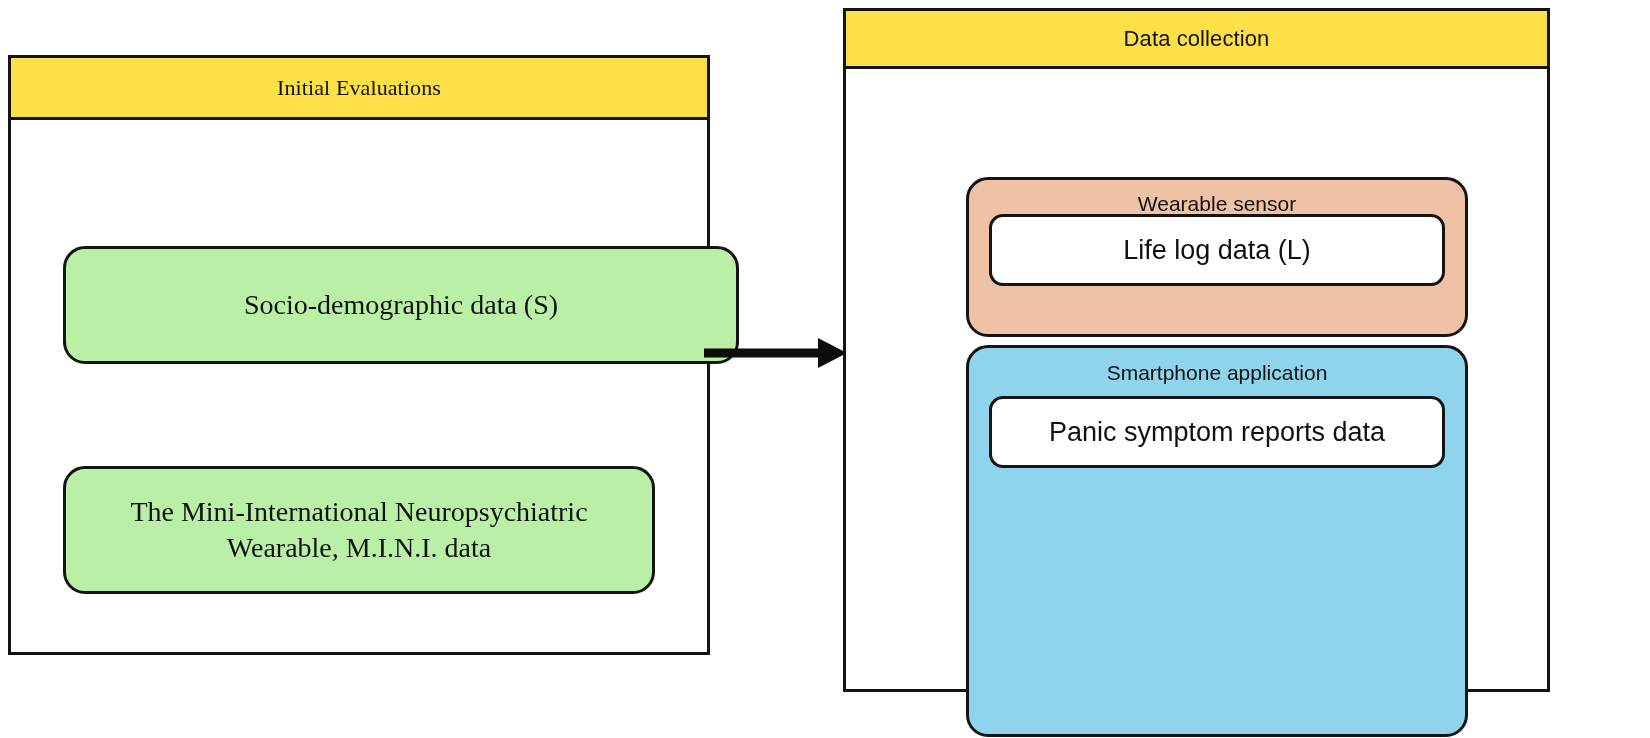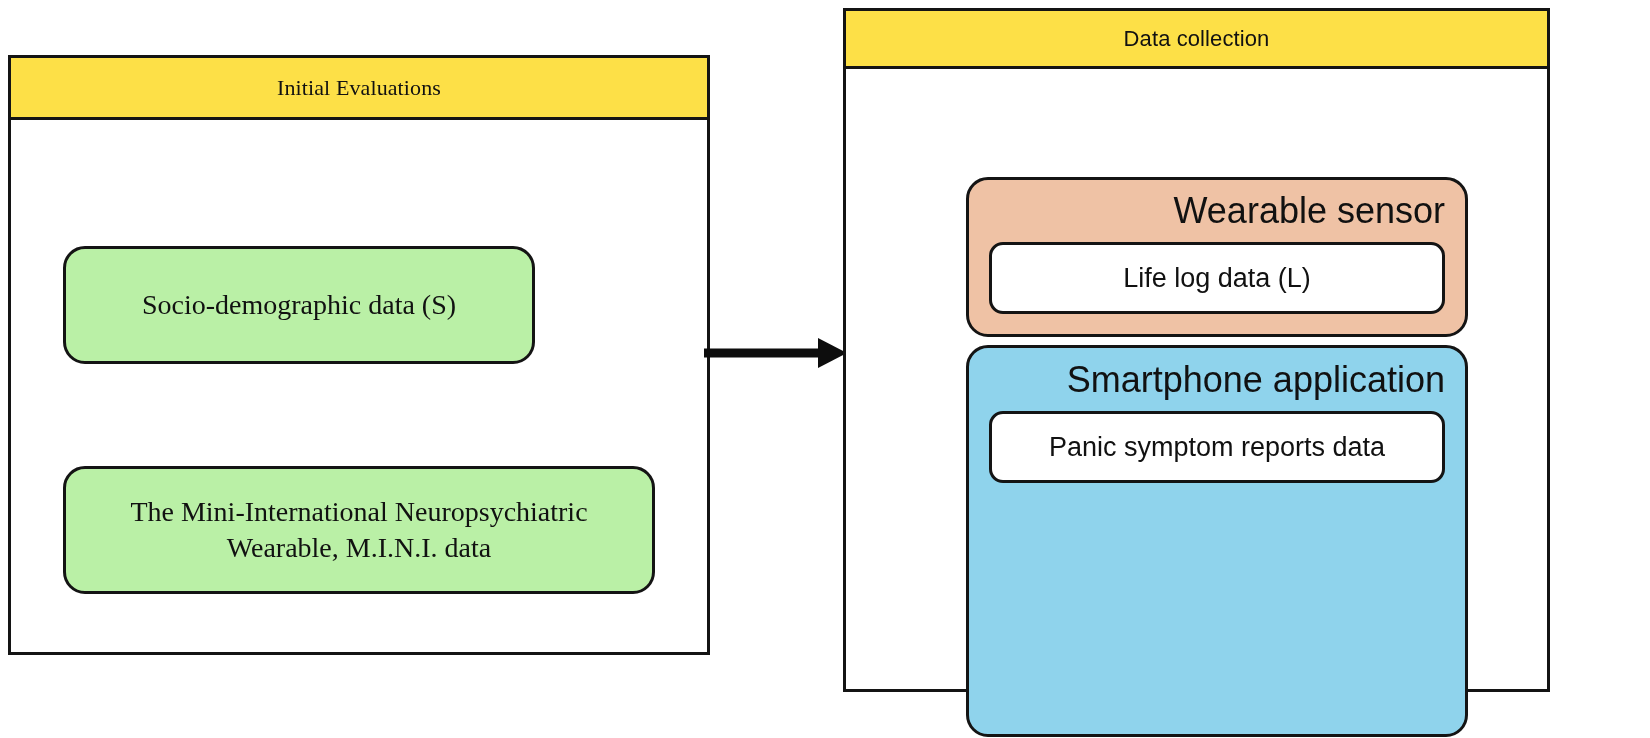--- a/index.html
+++ b/index.html
@@ -61,34 +61,34 @@
     border-radius: 22px;
     display: flex;
     align-items: center;
     justify-content: center;
     text-align: center;
     font-size: 28px;
     line-height: 1.28;
     color: #111111;
     padding: 0 18px;
   }
-  #green-box-1 { left: 52px; top: 126px; width: 472px; height: 118px; }
+  #green-box-1 { left: 52px; top: 126px; width: 676px; height: 118px; }
   #green-box-2 { left: 52px; top: 346px; width: 592px; height: 128px; }
 
   
   .group-box {
     position: absolute;
     box-sizing: border-box;
     border: 3px solid #141414;
     border-radius: 22px;
     padding: 0 20px;
   }
   .group-title {
-    text-align: right;
-    font-size: 36px;
+    text-align: center;
+    font-size: 21px;
     line-height: 1;
     color: #111111;
   }
   .item-box {
     box-sizing: border-box;
     background: #ffffff;
     border: 3px solid #141414;
     border-radius: 14px;
     display: flex;
     align-items: center;
@@ -97,21 +97,21 @@
     font-size: 27px;
     color: #111111;
     padding: 0 10px;
   }
 
   #wearable-group {
     left: 120px; top: 108px; width: 502px; height: 160px;
     background: #efc2a5;
   }
   #wearable-group .group-title { margin-top: 13px; }
-  #wearable-group .item-box { margin-top: 13px; height: 72px; }
+  #wearable-group .item-box { height: 72px; }
 
   #smartphone-group {
     left: 120px; top: 276px; width: 502px; height: 392px;
     background: #8fd3ec;
   }
   #smartphone-group .group-title { margin-top: 14px; }
   #smartphone-group .item-box { margin-top: 13px; height: 72px; }
 
   
   #flow-arrow {

